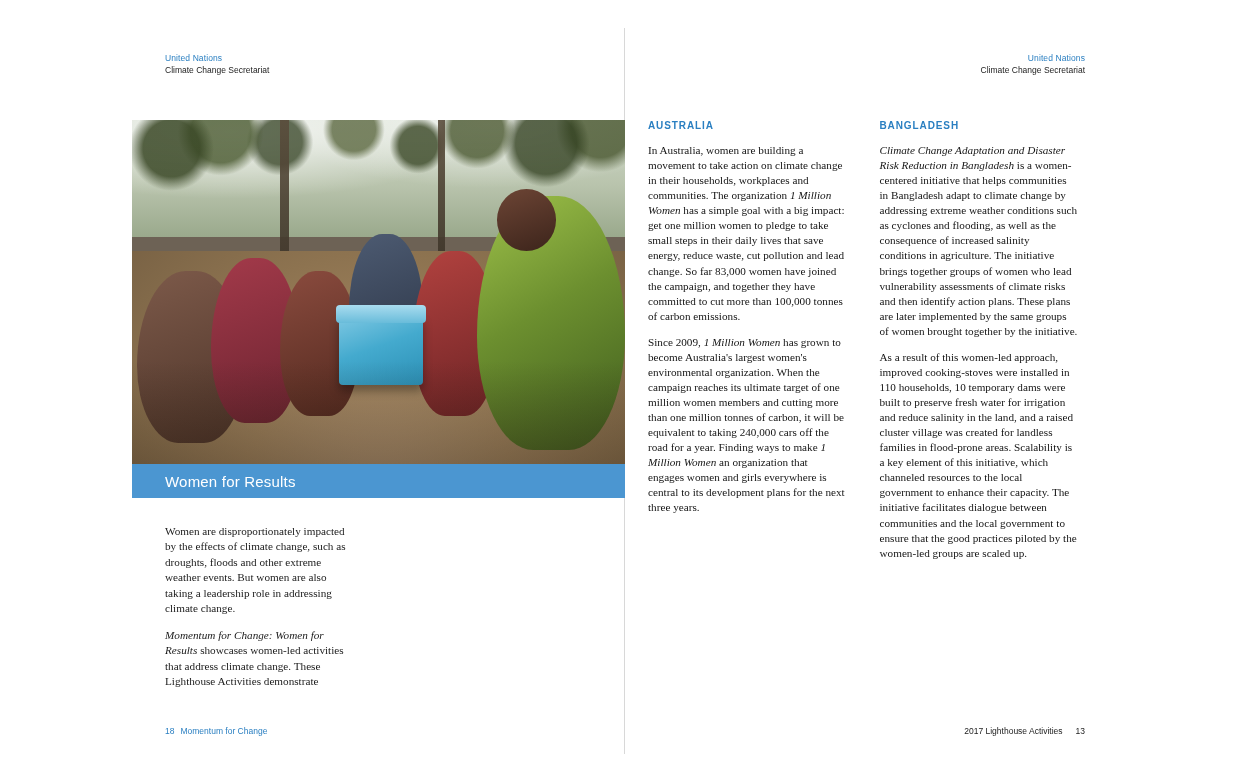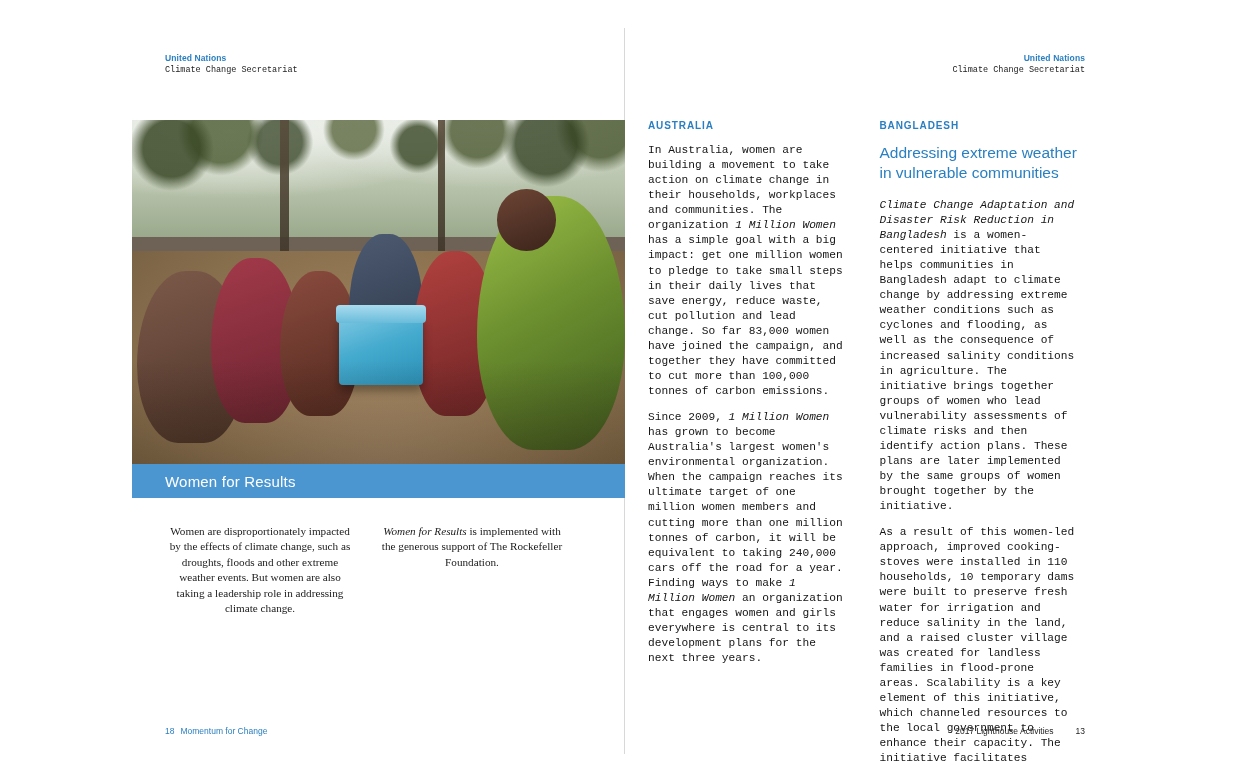--- a/index.html
+++ b/index.html
@@ -40,26 +40,25 @@
   .header {
     position: absolute;
     top: 24px;
     font-size: 8.5px;
     line-height: 1.45;
     color: #222;
     font-family: "Liberation Sans", sans-serif;
   }
   .header .org {
     color: #2a7fc1;
-    font-weight: bold;
+    font-weight: normal;
     letter-spacing: .1px;
   }
   .header .sub {
     color: #1c1c1c;
-    font-family: Liberation Mono, monospace;
   }
   .header-left { left: 33px; text-align: left; }
   .header-right { right: 33px; text-align: right; }
 
   
   .photo-wrap {
     position: absolute;
     left: 0;
     top: 92px;
     width: 493px;
@@ -158,21 +157,21 @@
     gap: 22px;
   }
   .left-col {
     width: 190px;
     font-family: "Liberation Serif", serif;
     font-size: 11.2px;
     line-height: 1.38;
     color: #1a1a1a;
     text-align: left;
   }
-  .left-col p { margin: 0 0 11px 0; text-align: center; }
+  .left-col p { margin: 0 0 11px 0; }
   .left-col em { font-style: italic; }
 
   
   .footer-left {
     position: absolute;
     left: 33px;
     bottom: 18px;
     font-size: 8.5px;
     color: #2a7fc1;
   }
@@ -181,21 +180,21 @@
     margin-right: 6px;
   }
   .footer-left .txt { color: #2a7fc1; text-align: center; }
   .footer-right {
     position: absolute;
     right: 33px;
     bottom: 18px;
     font-size: 8.5px;
     color: #222;
   }
-  .footer-right .num { margin-left: 22px; }
+  .footer-right .num { margin-left: 13px; }
 
   
   .art-cols {
     position: absolute;
     left: 23px;
     top: 92px;
     width: 430px;
     display: flex;
     gap: 33px;
   }
@@ -215,21 +214,21 @@
     color: #2a7fc1;
     margin-bottom: 14px;
     font-weight: normal;
   }
   .art-body {
     font-family: "Liberation Serif", serif;
     font-size: 11.2px;
     line-height: 1.345;
     color: #141414;
   }
-  .art-body p { margin: 0 0 11px 0; font-family: Liberation Mono, monospace; }
+  .art-body p { margin: 0 0 11px 0; }
   .art-body em { font-style: italic; }
 </style>
 </head>
 <body>
 
 <div class="spread">
 
   <div class="page page-left">
 
     <div class="header header-left">
@@ -260,23 +259,23 @@
       </div>
 
       <div class="caption-bar">
         <span>Women for Results</span>
       </div>
     </div>
 
     <div class="left-cols">
       <div class="left-col">
         <p>Women are disproportionately impacted by the effects of climate change, such as droughts, floods and other extreme weather events. But women are also taking a leadership role in addressing climate change.</p>
+        <p><em>Momentum for Change: Women for Results</em><span> showcases women-led activities that address climate change. These Lighthouse Activities demonstrate</span></p>
       </div>
       <div class="left-col">
-        <p><em>Women for Results</em><span> is implemented with the generous support of The Rockefeller Foundation.</span></p>
       </div>
     </div>
 
     <div class="footer-left">
       <span class="num">18</span><span class="txt">Momentum for Change</span>
     </div>
   </div>
 
   <div class="page page-right">
 
@@ -290,24 +289,20 @@
       <div class="art-col">
         <div class="kicker">AUSTRALIA</div>
         <div class="art-body">
           <p><span>In Australia, women are building a movement to take action on climate change in their households, workplaces and communities. The organization </span><em>1 Million Women</em><span> has a simple goal with a big impact: get one million women to pledge to take small steps in their daily lives that save energy, reduce waste, cut pollution and lead change. So far 83,000 women have joined the campaign, and together they have committed to cut more than 100,000 tonnes of carbon emissions.</span></p>
           <p><span>Since 2009, </span><em>1 Million Women</em><span> has grown to become Australia's largest women's environmental organization. When the campaign reaches its ultimate target of one million women members and cutting more than one million tonnes of carbon, it will be equivalent to taking 240,000 cars off the road for a year. Finding ways to make </span><em>1 Million Women</em><span> an organization that engages women and girls everywhere is central to its development plans for the next three years.</span></p>
         </div>
       </div>
 
       <div class="art-col">
         <div class="kicker">BANGLADESH</div>
-        <div class="art-title">
-          <span>Addressing extreme weather</span><br>
-          <span>in vulnerable communities</span>
-        </div>
         <div class="art-body">
           <p><em>Climate Change Adaptation and Disaster Risk Reduction in Bangladesh</em><span> is a women-centered initiative that helps communities in Bangladesh adapt to climate change by addressing extreme weather conditions such as cyclones and flooding, as well as the consequence of increased salinity conditions in agriculture. The initiative brings together groups of women who lead vulnerability assessments of climate risks and then identify action plans. These plans are later implemented by the same groups of women brought together by the initiative.</span></p>
           <p>As a result of this women-led approach, improved cooking-stoves were installed in 110 households, 10 temporary dams were built to preserve fresh water for irrigation and reduce salinity in the land, and a raised cluster village was created for landless families in flood-prone areas. Scalability is a key element of this initiative, which channeled resources to the local government to enhance their capacity. The initiative facilitates dialogue between communities and the local government to ensure that the good practices piloted by the women-led groups are scaled up.</p>
         </div>
       </div>
 
     </div>
 
     <div class="footer-right">
       <span>2017 Lighthouse Activities</span><span class="num">13</span>

